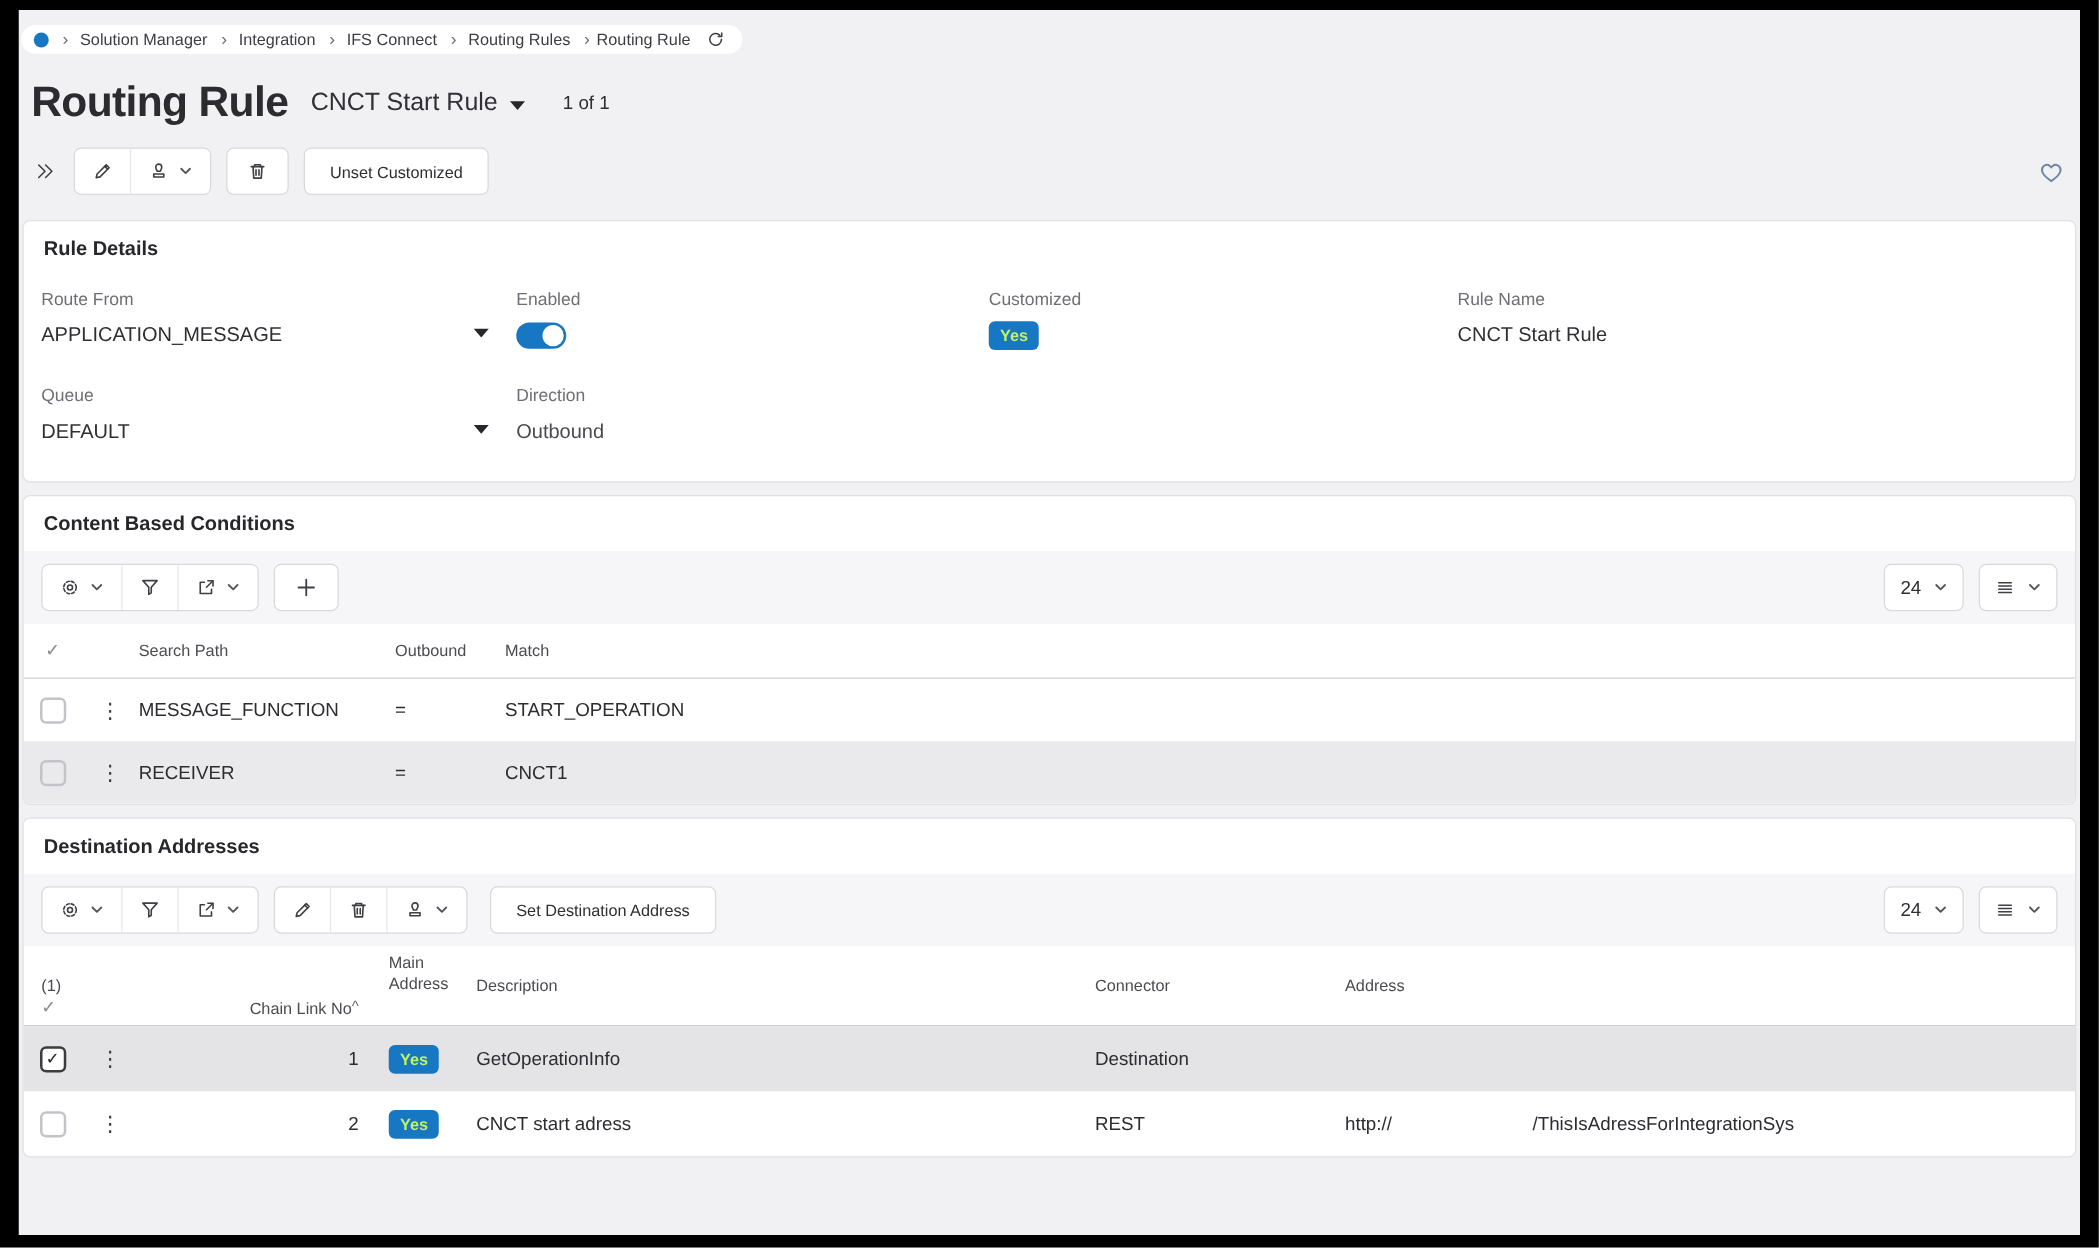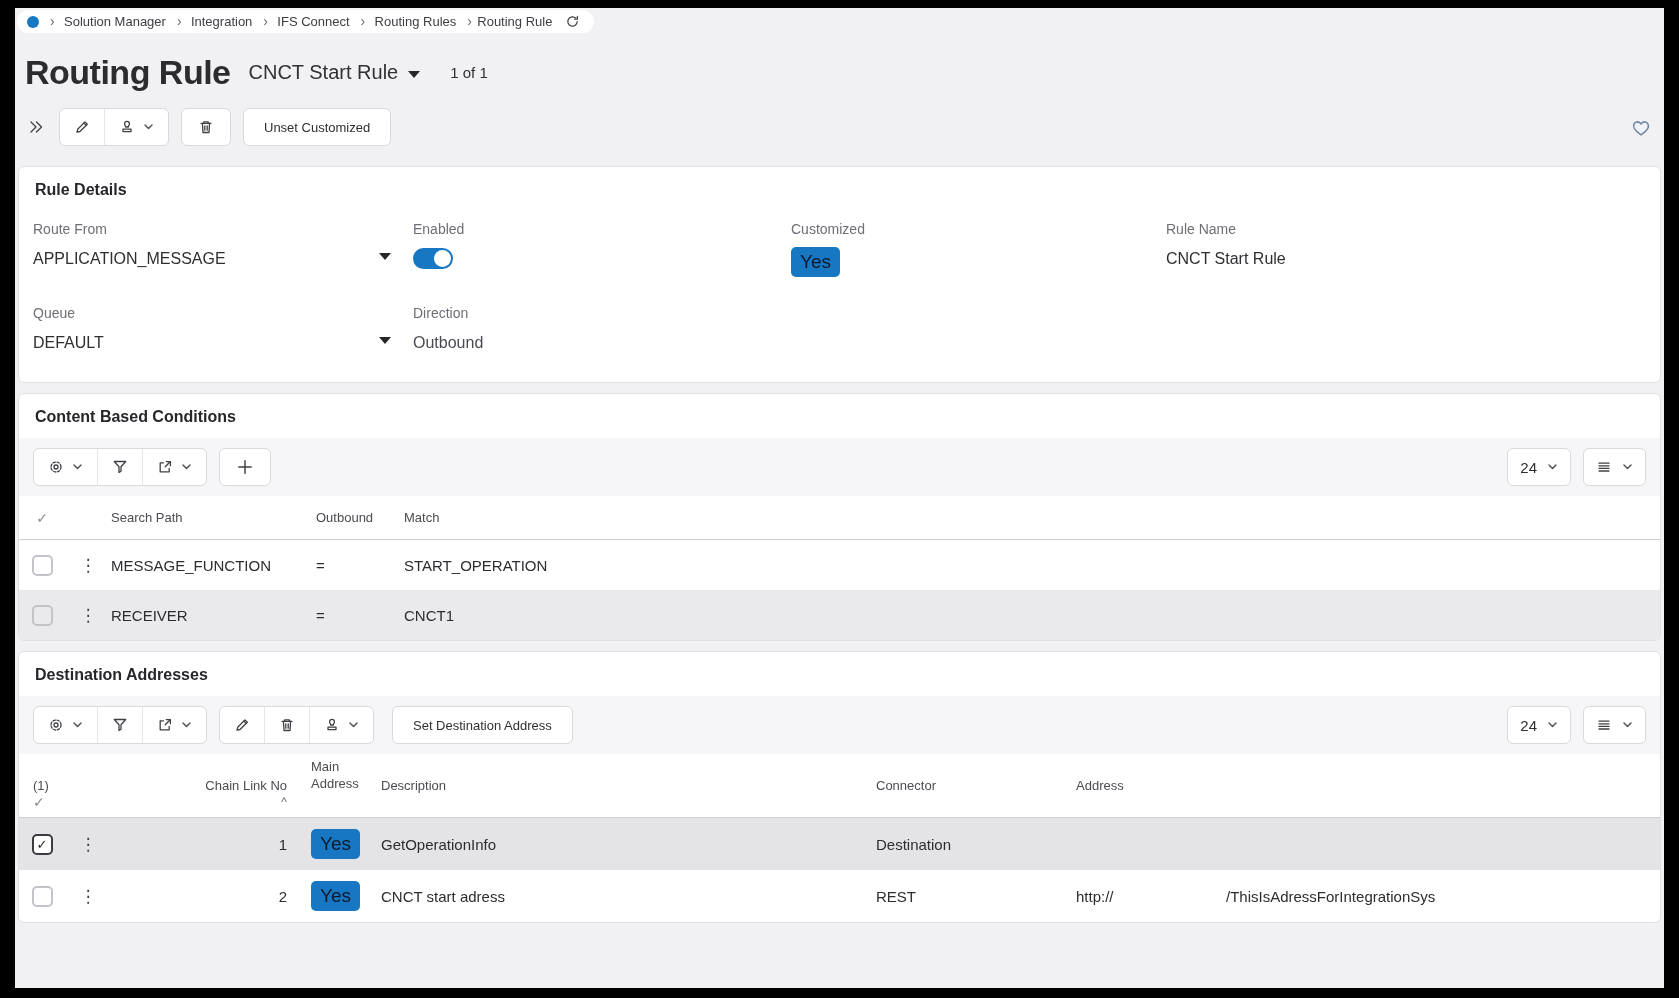--- a/index.html
+++ b/index.html
@@ -6,21 +6,21 @@
     --accent:#1777c2; --page-bg:#f1f1f4; --card-bg:#ffffff; --card-border:#e0e0e4;
     --strip-bg:#f6f6f8; --btn-border:#d8d8dd; --text:#2f2f33; --label:#6e6e76;
     --hdr:#4b4b52; --row-alt:#eaeaec; --row-sel:#e4e4e7; --line:#cfcfd4;
   }
   *{box-sizing:border-box;margin:0;padding:0}
   html,body{width:1679px;height:998px}
   body{background:#000;font-family:"Liberation Sans","DejaVu Sans",sans-serif;color:var(--text);position:relative;overflow:hidden}
   .page{position:absolute;top:8px;left:15px;right:15px;bottom:10px;background:var(--page-bg);display:flex;flex-direction:column;overflow:hidden}
 
   
-  .crumbbar{display:flex;align-items:flex-end;margin:2px 0 0 2px}
+  .crumbbar{display:flex;align-items:flex-end;margin:12px 0 0 2px}
   .crumb-pill{display:inline-flex;align-items:center;gap:9px;background:#fff;border-radius:13px;padding:4px 14px 4px 10px;font-size:13px;color:#3d3d44}
   .dot{width:12px;height:12px;border-radius:50%;background:var(--accent)}
   .crumb{position:relative;padding-left:16px;white-space:nowrap;cursor:pointer}
   .crumb::before{content:"›";position:absolute;left:2px;top:-1px;color:#6a6a72;font-size:14px}
   .crumb.tight{padding-left:12px}
   .refresh{margin-left:4px;display:flex;align-items:center;cursor:pointer}
 
   
   .titlerow{display:flex;align-items:center;margin:20px 0 0 10px}
   .page-title{font-size:34px;font-weight:700;color:#2b2b30;letter-spacing:-0.5px}
@@ -49,21 +49,21 @@
   .card.first{margin-top:20px}
 
   
   .fields{display:grid;grid-template-columns:380px 378px 375px 1fr;row-gap:28px;padding:10px 16px 30px 14px}
   .field .lbl{font-size:14px;color:var(--label)}
   .field .valrow{margin-top:13px;display:flex;align-items:flex-start;justify-content:space-between;width:358px;cursor:pointer}
   .field .val{font-size:16px;color:#2f2f33}
   .field .plain{margin-top:13px;font-size:16px;color:#2f2f33}
   .toggle{margin-top:11px;width:40px;height:21px;border-radius:11px;background:var(--accent);position:relative;cursor:pointer}
   .toggle .knob{position:absolute;top:2px;right:2px;width:17px;height:17px;border-radius:50%;background:#fff}
-  .badge{display:inline-block;margin-top:10px;background:var(--accent);color:#0f172a;font-size:19px;font-weight:400;padding:4px 9px;border-radius:5px}
+  .badge{display:inline-block;margin-top:10px;background:var(--accent);color:#bef264;font-size:13px;font-weight:700;padding:4px 9px;border-radius:5px}
 
   
   .strip{background:var(--strip-bg);padding:10px 14px;display:flex;align-items:center;gap:12px}
   .strip .right{margin-left:auto;display:flex;gap:12px}
   .pgsize{gap:10px;padding:0 12px;font-size:15px;color:#2f2f33}
 
   
   .grid-row{display:grid;align-items:center}
   .cbc-cols{grid-template-columns:46px 34px 205px 88px 1fr}
   .da-cols{grid-template-columns:46px 34px 200px 70px 495px 200px 1fr}
@@ -79,21 +79,21 @@
   .row-sel{background:var(--row-sel)}
   .checkbox{width:21px;height:21px;border:2px solid #c3c3c9;border-radius:5px;background:transparent;cursor:pointer;display:flex;align-items:center;justify-content:center;font-size:13px;color:transparent}
   .checkbox.checked{border-color:#3b3b41;background:#fff;color:#26262b;font-weight:700}
   .kebab{color:#3f3f46;font-size:17px;text-align:center;cursor:pointer;line-height:1}
   .num{text-align:right;padding-right:12px;padding-left:0}
   .hdr-stack{display:flex;flex-direction:column;align-items:flex-start;padding-bottom:6px}
   .hdr-stack .sub{height:18px;display:flex;align-items:center}
   .hdr-plain{padding-bottom:24px}
   .hdr-wrap{line-height:1.35;padding-bottom:24px}
   .hdr-right{display:flex;flex-direction:column;align-items:flex-end;padding-right:12px;padding-bottom:6px}
-  .hdr-right .inner{display:flex;flex-direction:column;align-items:flex-end}
+  .hdr-right .inner{display:flex;flex-direction:row;align-items:flex-end}
   .sortglyph{height:18px;color:#6b6b73;font-size:12px;display:flex;align-items:center}
   .addr-split{display:flex;align-items:center}
   .addr-split .proto{width:150px}
 </style>
 </head>
 <body>
 
 <div class="page">
 
   <div class="crumbbar">

